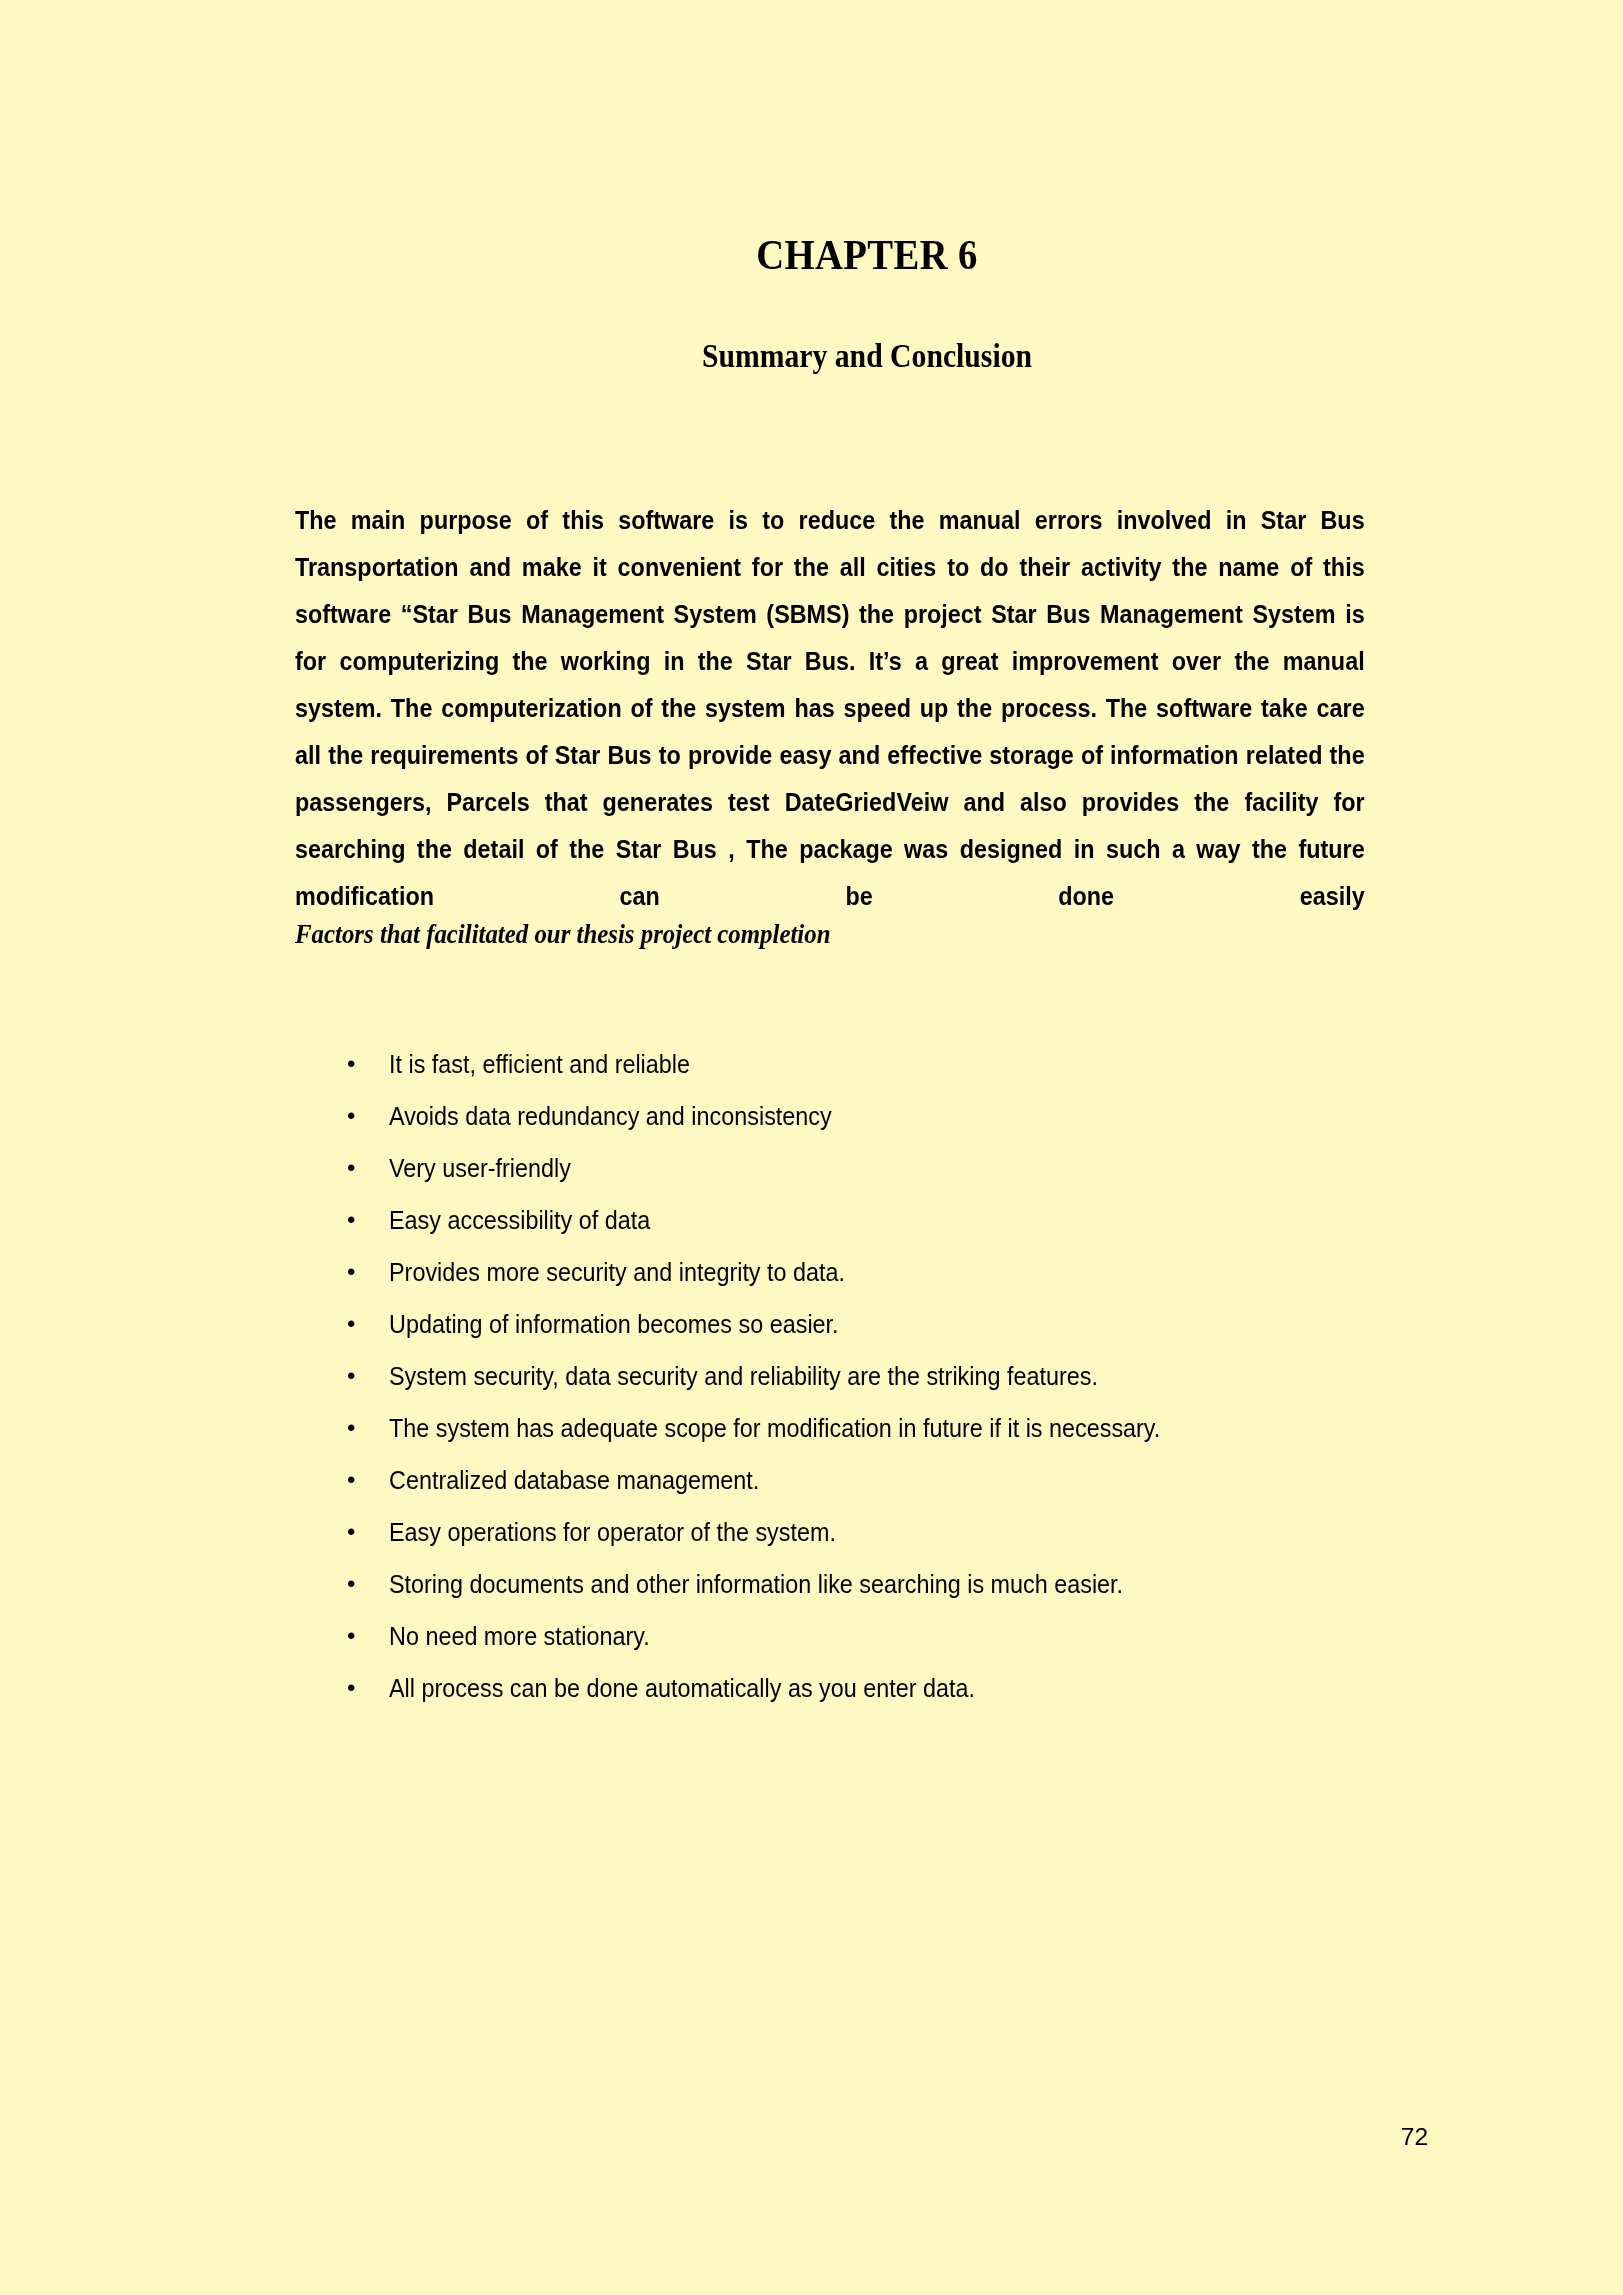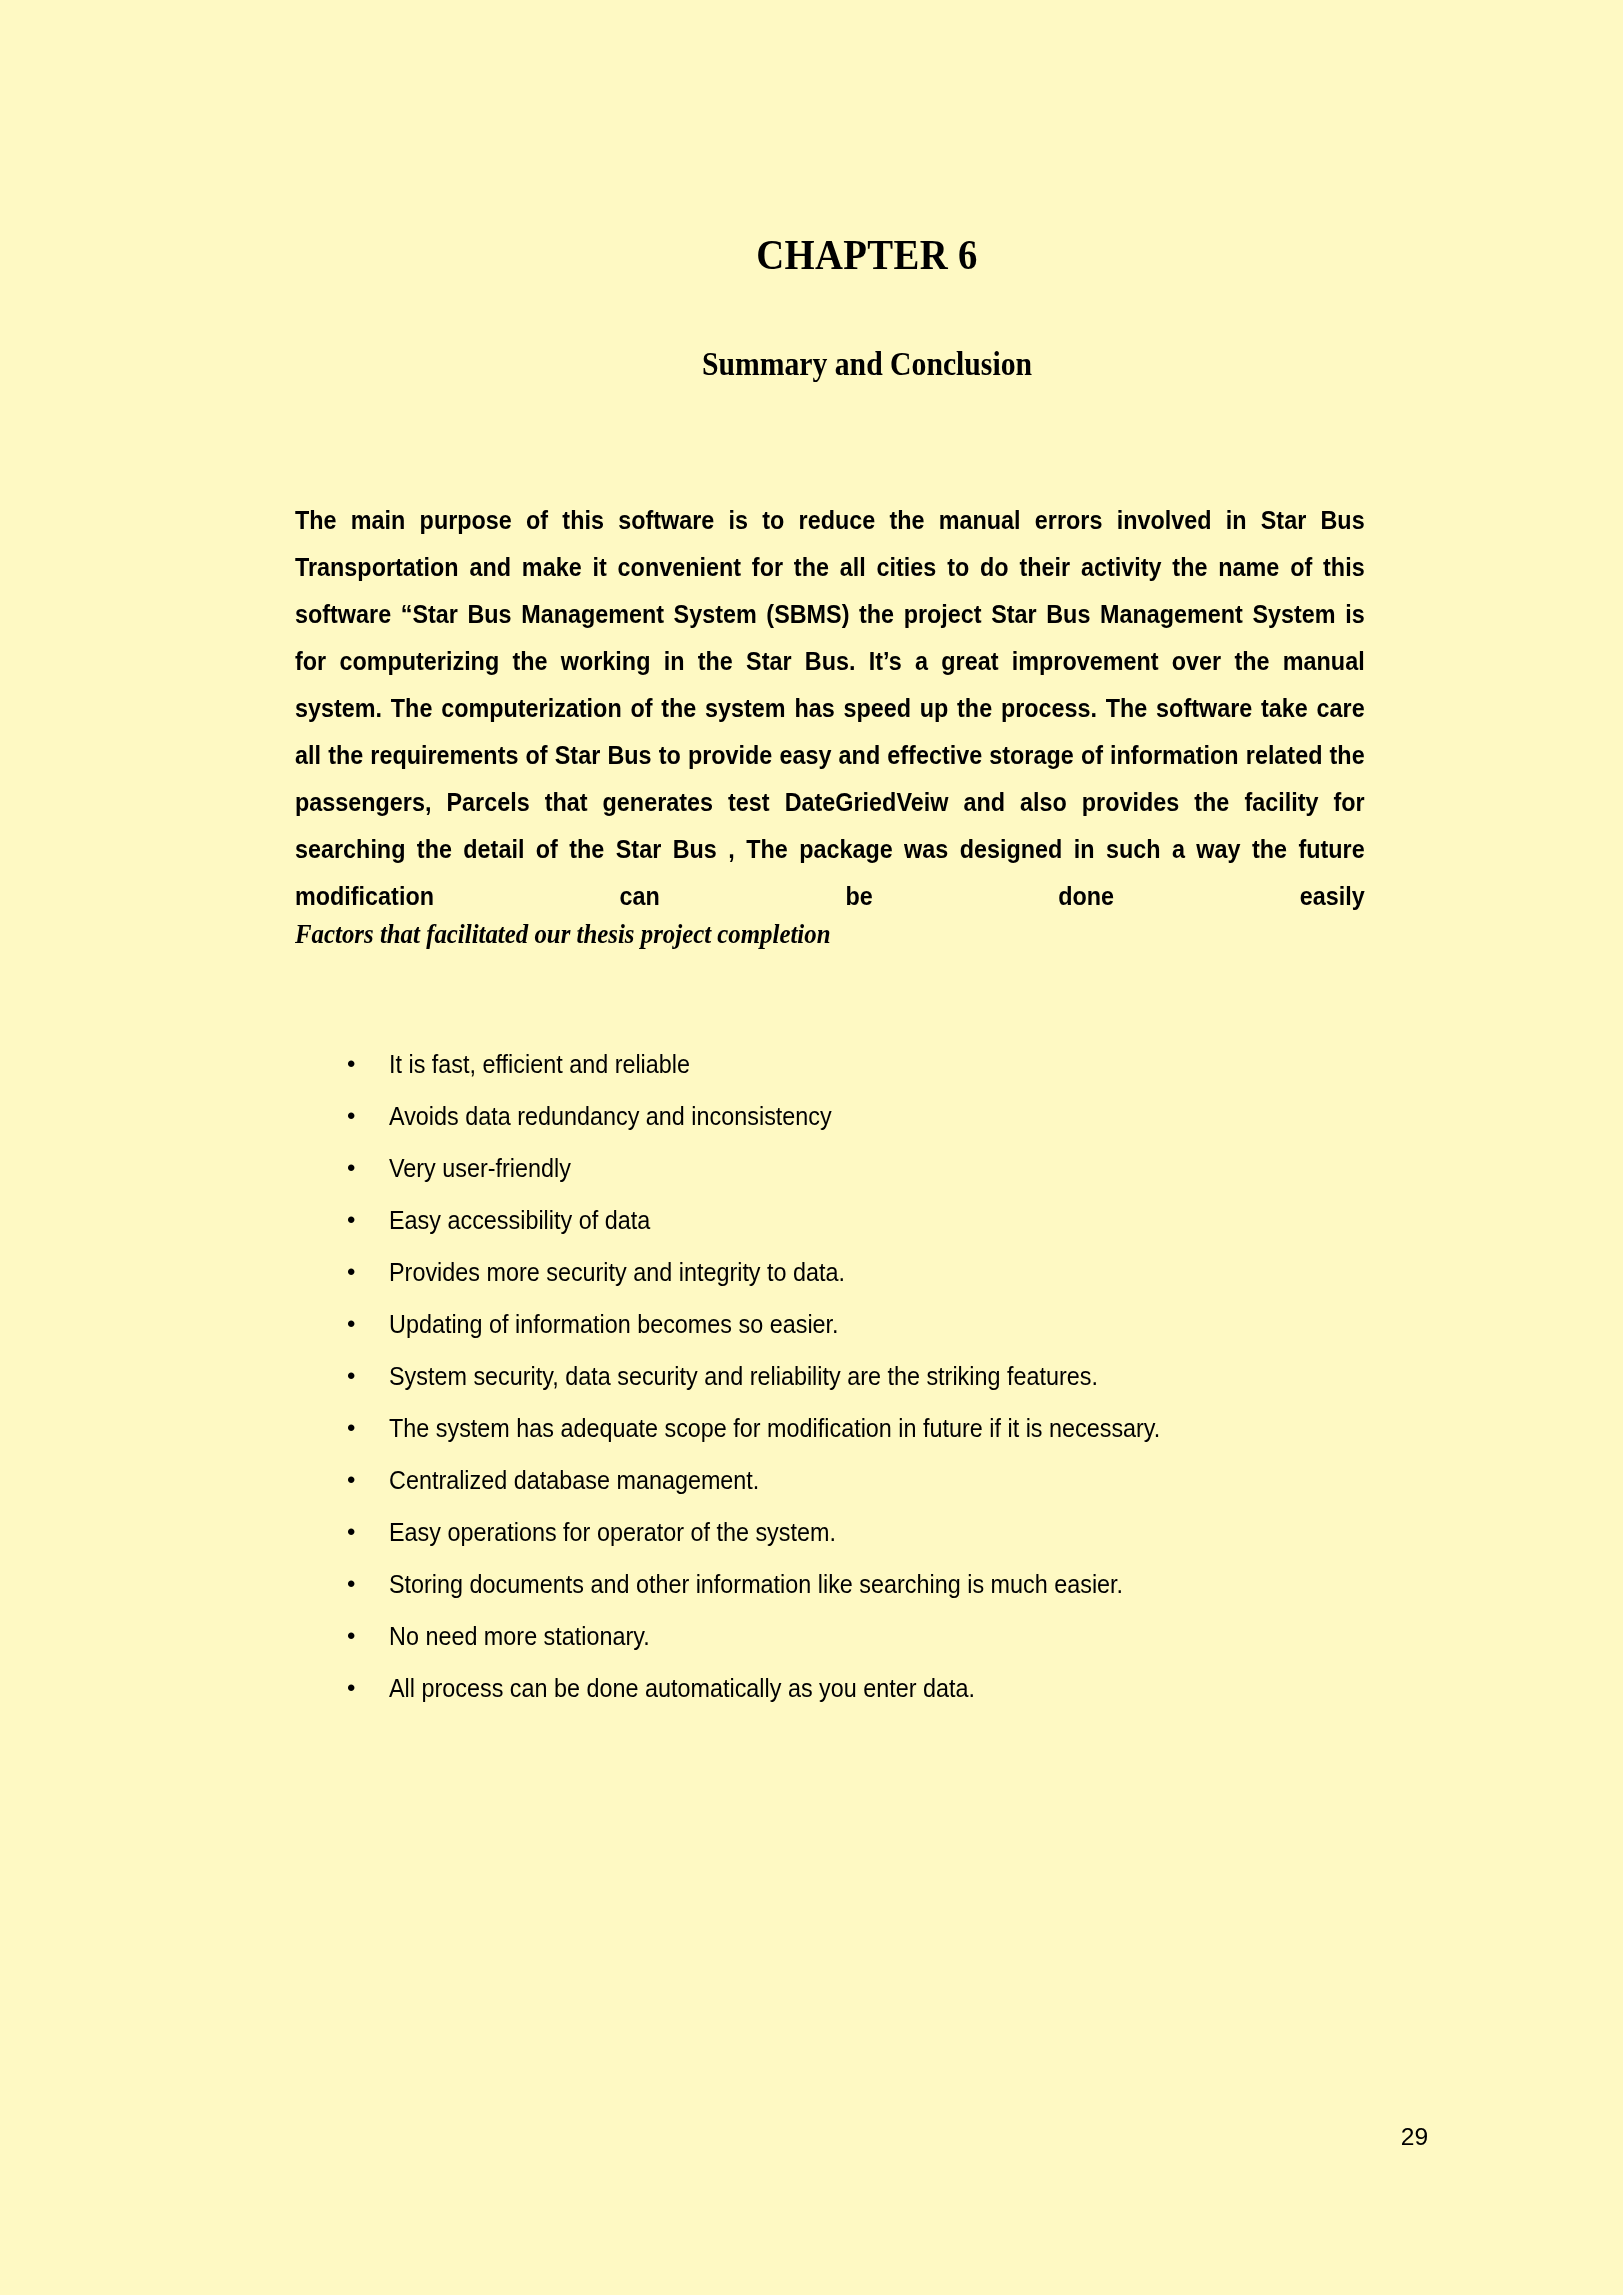--- a/index.html
+++ b/index.html
@@ -116,21 +116,21 @@
     top: 2121px;
     width: 63px;
     text-align: center;
     font-family: "Liberation Sans", sans-serif;
     font-size: 24.6px;
     line-height: 32px;
   }
 
   
   .blk-chapter { position: absolute; left: 295px; top: 232px; width: 1144px; }
-  .blk-section { position: absolute; left: 295px; top: 347px; width: 1144px; }
+  .blk-section { position: absolute; left: 295px; top: 339px; width: 1144px; }
   .blk-summary-heading { position: absolute; left: 295px; top: 447px; width: 1144px; }
   .blk-paragraph { position: absolute; left: 295px; top: 497px; width: 1144px; font-weight: bold; }
   .blk-factors-heading { position: absolute; left: 295px; top: 920px; width: 1144px; font-style: italic; }
   .blk-bullets { position: absolute; left: 295px; top: 1038px; width: 1144px; }
 </style>
 </head>
 <body>
 
 <div class="page">
 
@@ -162,16 +162,16 @@
         <li class="bullet-item"><span class="bullet-marker">•</span><span class="bullet-text">System security, data security and reliability are the striking features.</span></li>
         <li class="bullet-item"><span class="bullet-marker">•</span><span class="bullet-text">The system has adequate scope for modification in future if it is necessary.</span></li>
         <li class="bullet-item"><span class="bullet-marker">•</span><span class="bullet-text">Centralized database management.</span></li>
         <li class="bullet-item"><span class="bullet-marker">•</span><span class="bullet-text">Easy operations for operator of the system.</span></li>
         <li class="bullet-item"><span class="bullet-marker">•</span><span class="bullet-text">Storing documents and other information like searching is much easier.</span></li>
         <li class="bullet-item"><span class="bullet-marker">•</span><span class="bullet-text">No need more stationary.</span></li>
         <li class="bullet-item"><span class="bullet-marker">•</span><span class="bullet-text">All process can be done automatically as you enter data.</span></li>
       </ul>
   </div>
 
-  <div class="page-number">29</div>
+  <div class="page-number">72</div>
 
 </div>
 
 
 </body></html>

